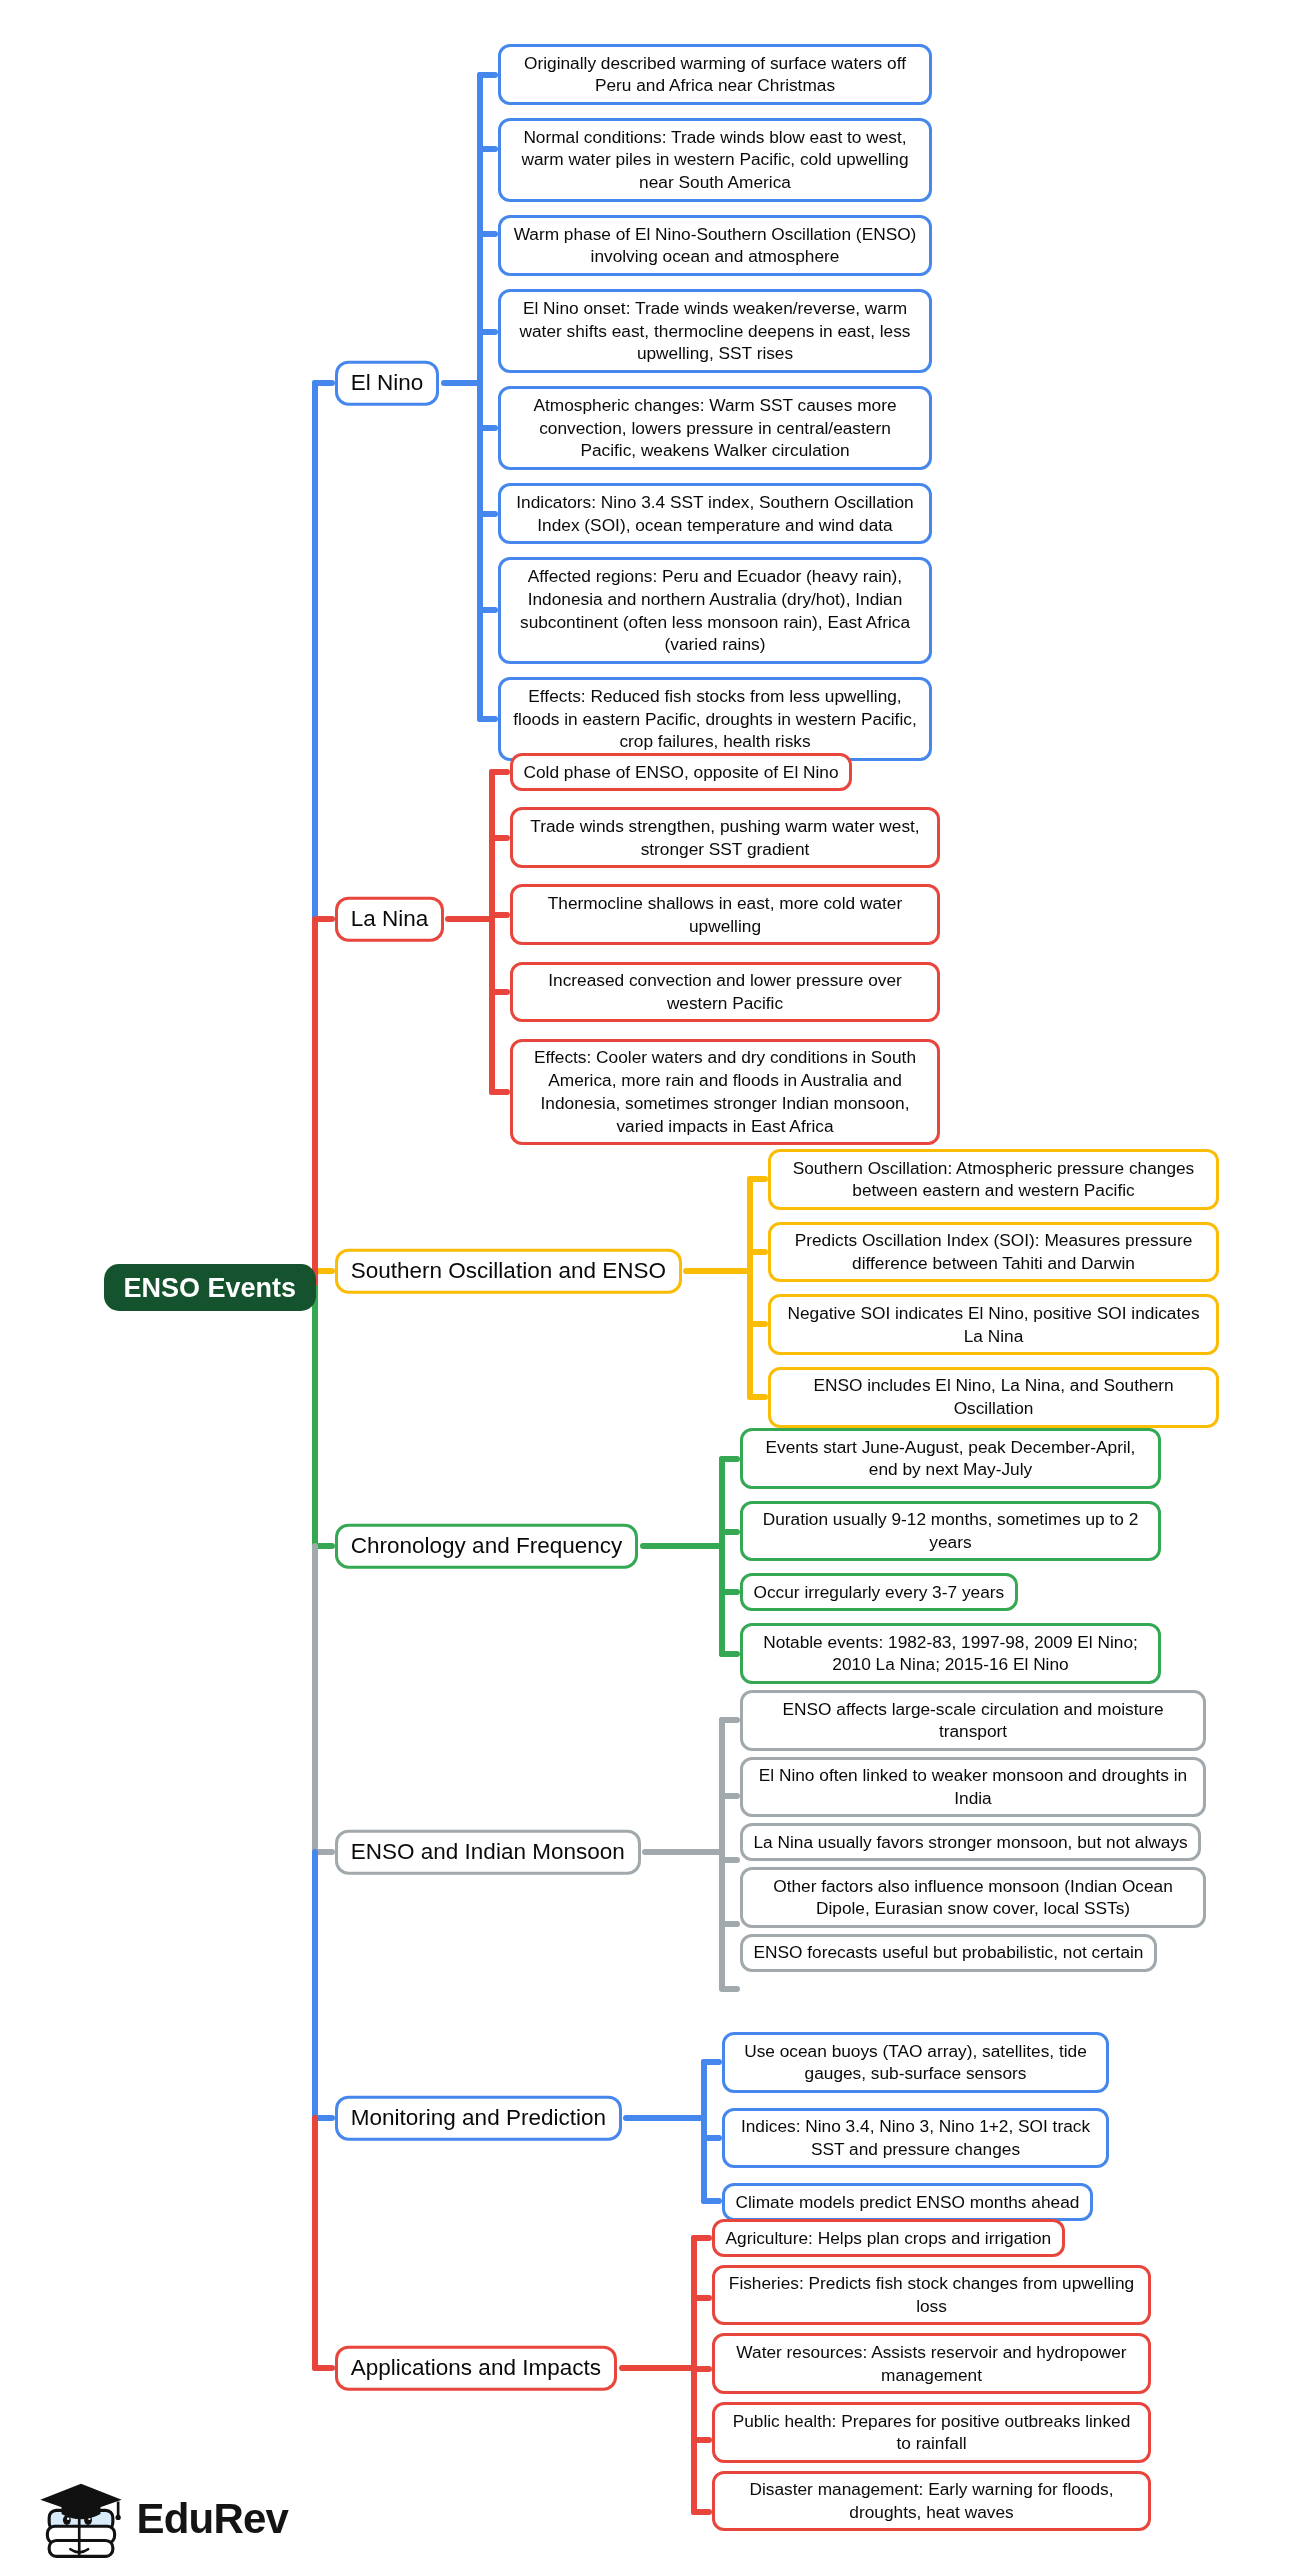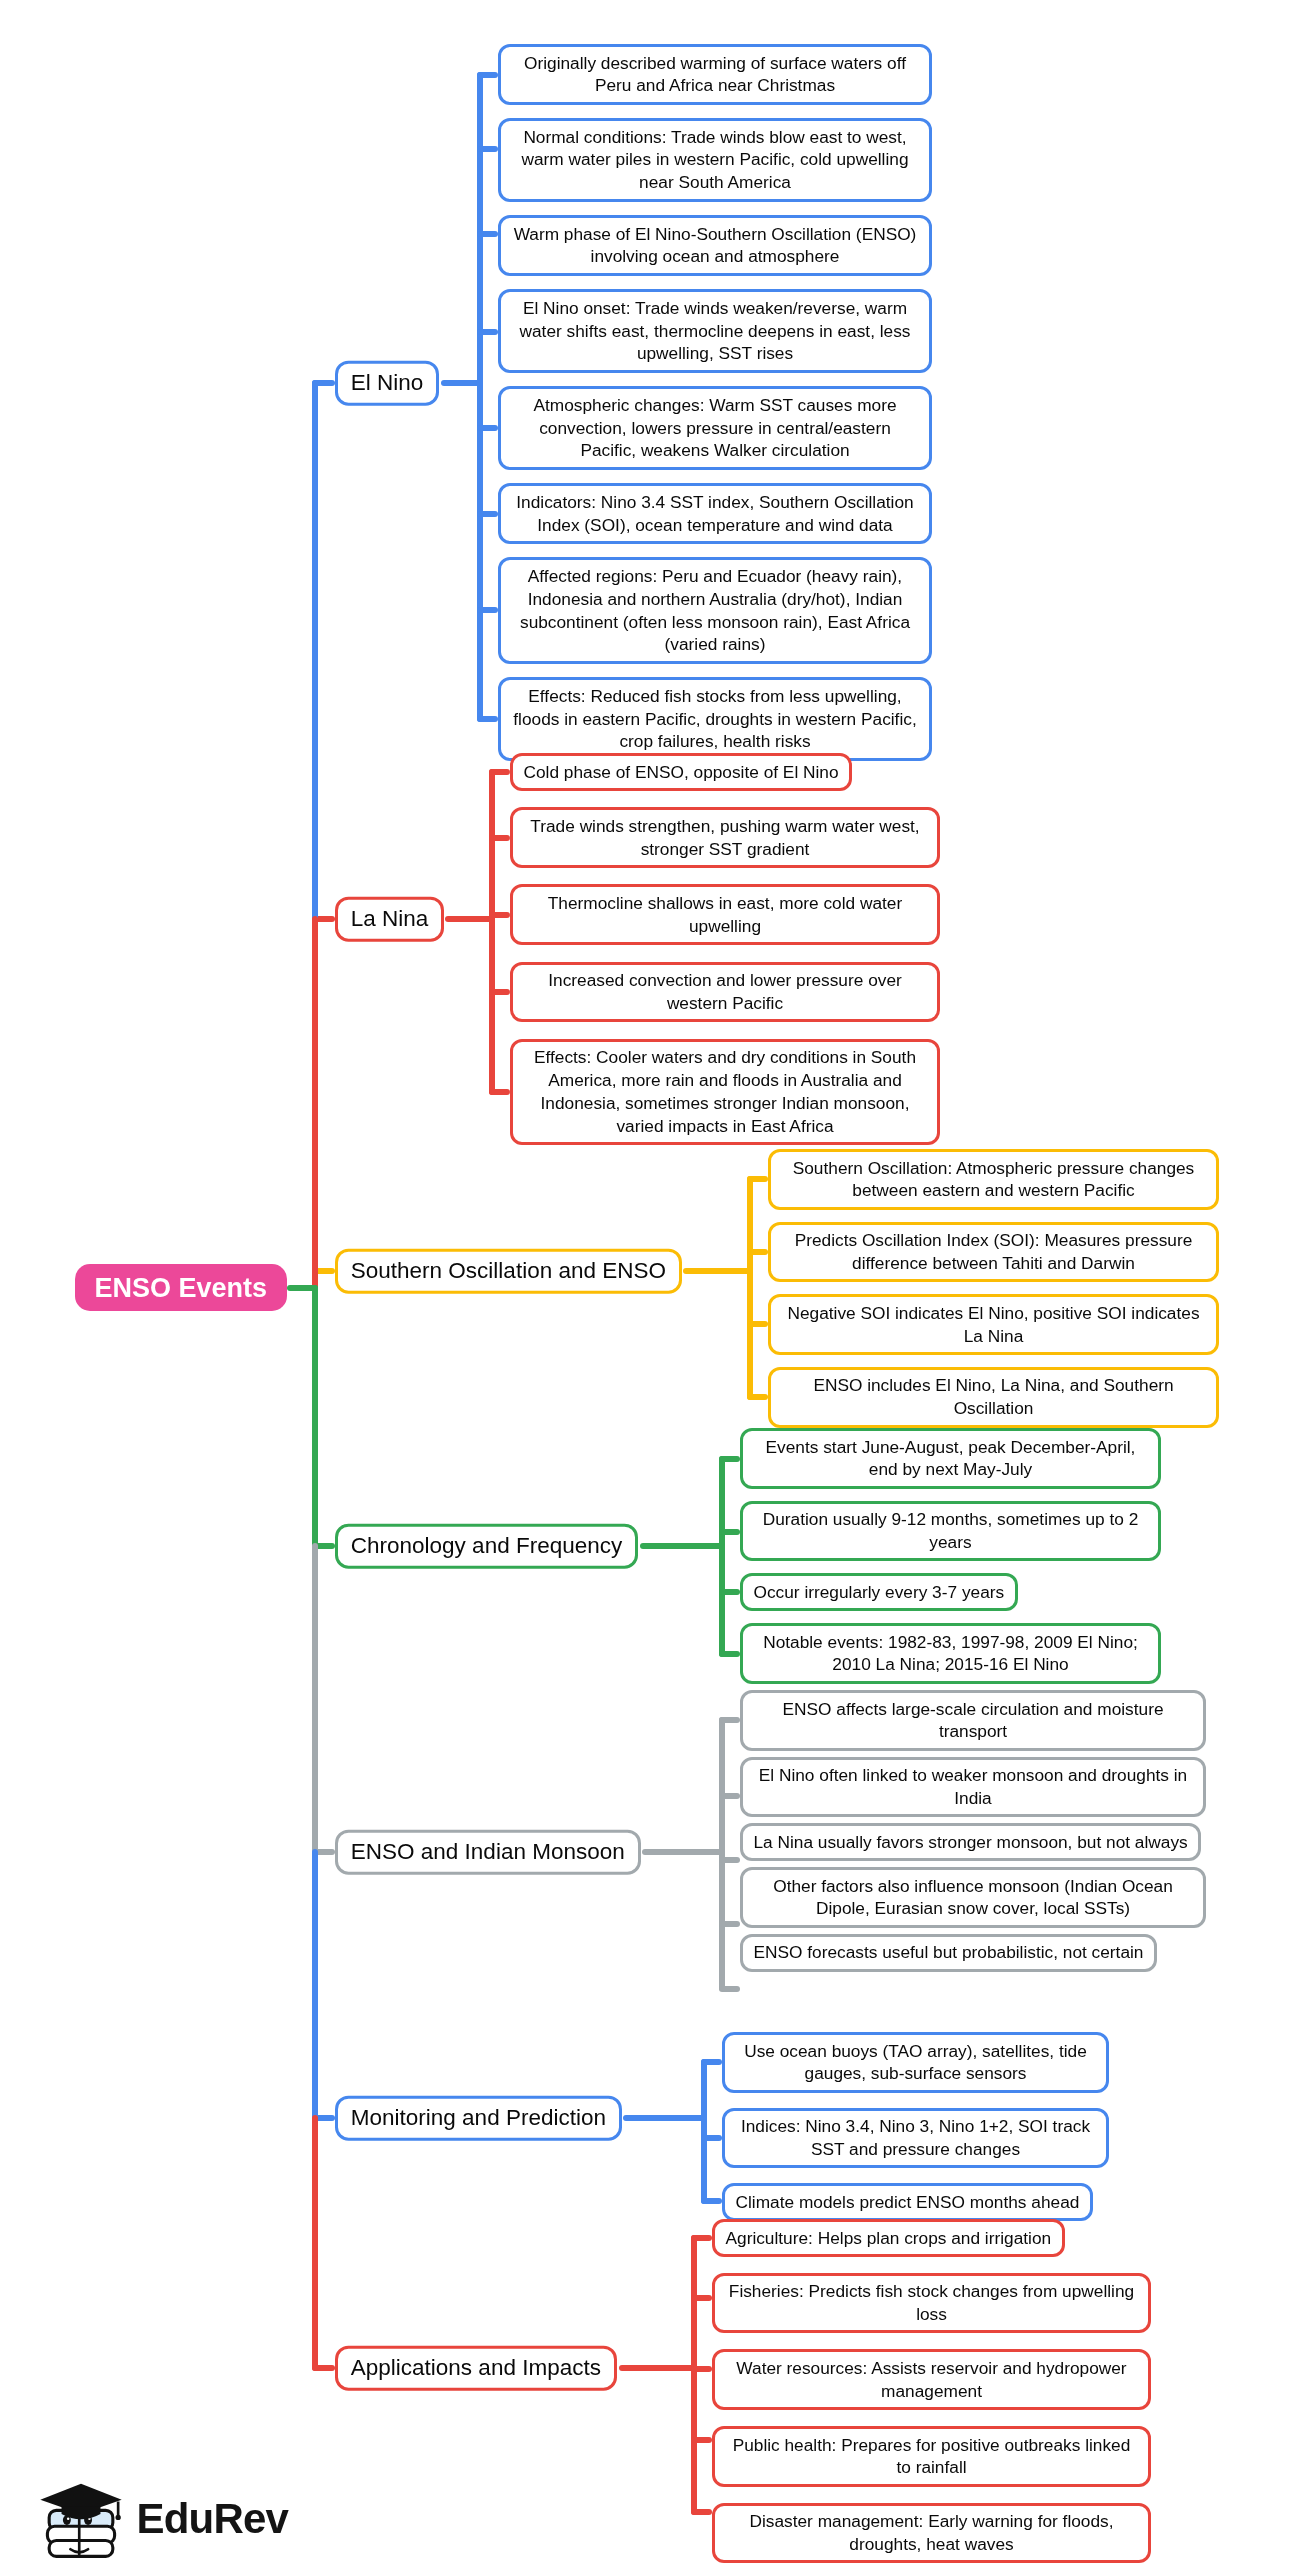--- a/index.html
+++ b/index.html
@@ -28,21 +28,21 @@
   .logo{
     position:absolute;left:36px;top:2475px;display:flex;align-items:center;gap:10.5px;z-index:3;
   }
   .logo-text{font-size:42px;font-weight:bold;color:#141414;letter-spacing:-0.8px;}
 </style>
 </head>
 <body>
 
 <div id="map">
 
-  <div class="root" style="background: #ec4899;">ENSO Events</div>
+  <div class="root" style="background: #14532d; margin-left: 29px;">ENSO Events</div>
 
   <div class="branch" style="--c: #4687EE;">
     <div class="blabel" style="left:335px;top:383px">El Nino</div>
     <div class="leaves" style="left:498px;top:44px;width:434px;gap:13.5px">
       <div class="leaf">Originally described warming of surface waters off Peru and Africa near Christmas</div>
       <div class="leaf">Normal conditions: Trade winds blow east to west, warm water piles in western Pacific, cold upwelling near South America</div>
       <div class="leaf">Warm phase of El Nino-Southern Oscillation (ENSO) involving ocean and atmosphere</div>
       <div class="leaf">El Nino onset: Trade winds weaken/reverse, warm water shifts east, thermocline deepens in east, less upwelling, SST rises</div>
       <div class="leaf">Atmospheric changes: Warm SST causes more convection, lowers pressure in central/eastern Pacific, weakens Walker circulation</div>
       <div class="leaf">Indicators: Nino 3.4 SST index, Southern Oscillation Index (SOI), ocean temperature and wind data</div>
@@ -97,21 +97,21 @@
     <div class="blabel" style="left:335px;top:2118px">Monitoring and Prediction</div>
     <div class="leaves" style="left:722px;top:2032px;width:387px;gap:15px">
       <div class="leaf">Use ocean buoys (TAO array), satellites, tide gauges, sub-surface sensors</div>
       <div class="leaf">Indices: Nino 3.4, Nino 3, Nino 1+2, SOI track SST and pressure changes</div>
       <div class="leaf">Climate models predict ENSO months ahead</div>
     </div>
   </div>
 
   <div class="branch" style="--c: #E8453C;">
     <div class="blabel" style="left:335px;top:2368px">Applications and Impacts</div>
-    <div class="leaves" style="left:712px;top:2219px;width:439px;gap:16px">
+    <div class="leaves" style="left:712px;top:2219px;width:439px;gap:8px">
       <div class="leaf">Agriculture: Helps plan crops and irrigation</div>
       <div class="leaf">Fisheries: Predicts fish stock changes from upwelling loss</div>
       <div class="leaf">Water resources: Assists reservoir and hydropower management</div>
       <div class="leaf">Public health: Prepares for positive outbreaks linked to rainfall</div>
       <div class="leaf">Disaster management: Early warning for floods, droughts, heat waves</div>
     </div>
   </div>
 
   <div class="logo">
     <span>

